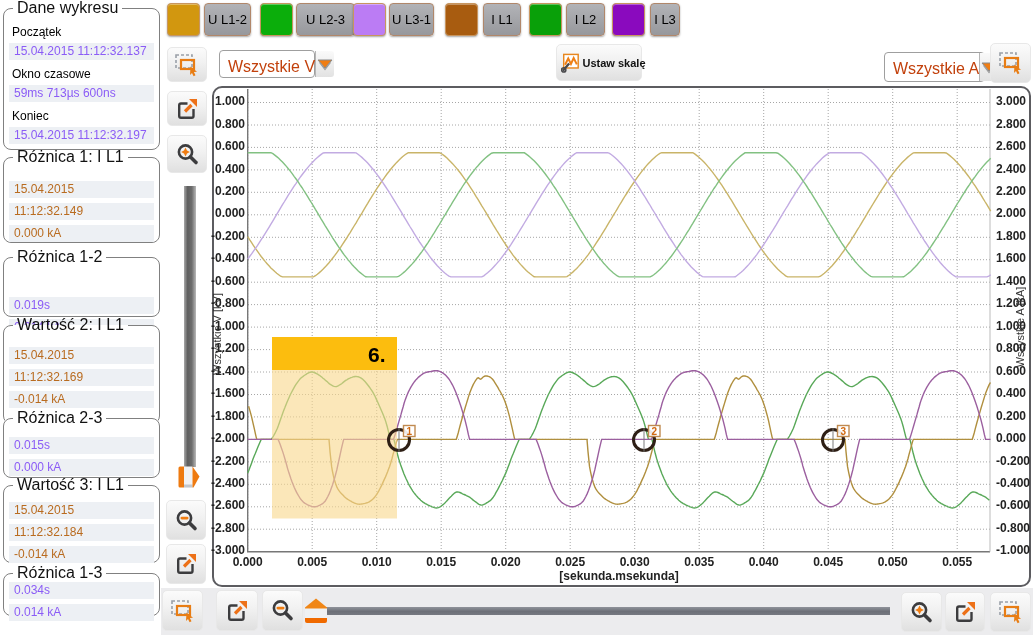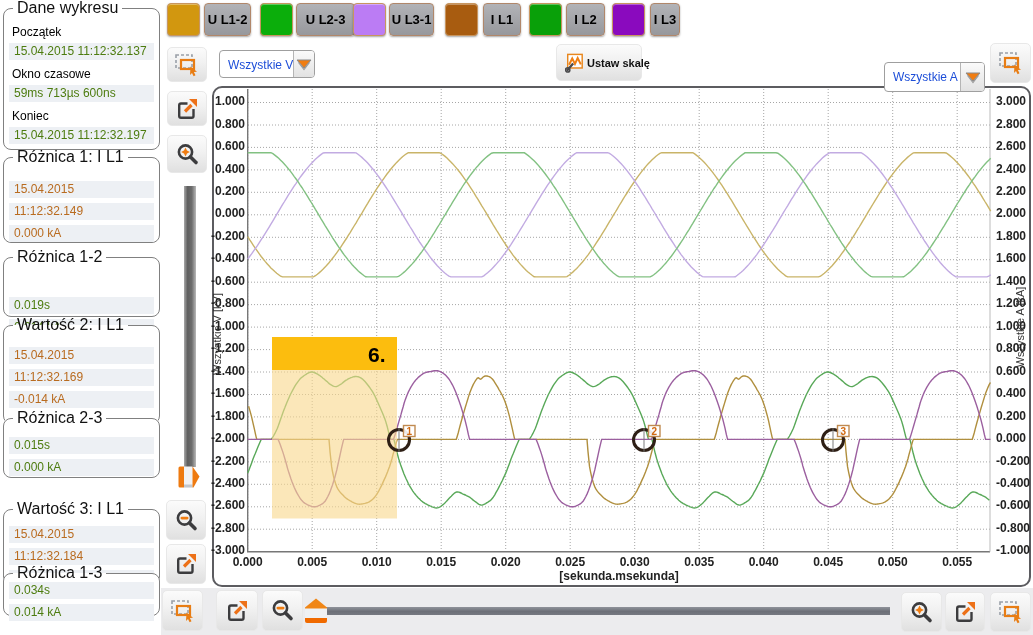--- a/index.html
+++ b/index.html
@@ -1,26 +1,26 @@
 <!DOCTYPE html>
 <html><head><meta charset="utf-8"><style>
 *{margin:0;padding:0;box-sizing:border-box}
 html,body{width:1033px;height:635px;background:#fff;font-family:"Liberation Sans",sans-serif;overflow:hidden;position:relative}
 .abs{position:absolute}
 fieldset.pan{position:absolute;left:3px;width:157px;border:1px solid #808080;border-radius:8px;background:#fff;padding:0 5px}
 fieldset.pan legend{font-size:16px;color:#111;padding:0 4px;margin-left:4px;white-space:nowrap}
-.bar{background:#edf0f4;height:17px;line-height:17px;font-size:12px;color:#4d7c0f;padding-left:5px;margin:0 0 5px 0;white-space:nowrap;overflow:hidden}
+.bar{background:#edf0f4;height:17px;line-height:17px;font-size:12px;color:#8b5cf6;padding-left:5px;margin:0 0 5px 0;white-space:nowrap;overflow:hidden}
 .bar.or{color:#b96b1f}
 .lbl{font-size:12px;color:#000;height:13px;line-height:13px;padding-left:3px;margin:8px 0 4px 0}
 .btn{position:absolute;background:linear-gradient(#fbfbfb,#f1f1f1 45%,#e0e0e0);border-radius:5px;border:1px solid #e8e8e8;display:flex;align-items:center;justify-content:center}
 .btn svg{flex-shrink:0}
 .sw{position:absolute;top:3px;width:33px;height:33px;border-radius:4px;border:1px solid #c8955f;box-shadow:0 1px 2px rgba(0,0,0,.35), inset 0 1px 0 rgba(255,255,255,.35)}
-.swl{position:absolute;top:3px;height:33px;border-radius:4px;border:1px solid #b1876a;background:linear-gradient(#b2b3b7,#97989c);box-shadow:0 1px 2px rgba(0,0,0,.35);color:#000;font-size:13px;font-weight:bold;display:flex;align-items:center;justify-content:center;letter-spacing:0}
+.swl{position:absolute;top:3px;height:33px;border-radius:4px;border:1px solid #b1876a;background:linear-gradient(#b2b3b7,#97989c);box-shadow:0 1px 2px rgba(0,0,0,.35);color:#000;font-size:13px;font-weight:normal;display:flex;align-items:center;justify-content:center;letter-spacing:0}
 .dd{position:absolute;height:28px;border:1px solid #9f9f9f;border-radius:4px;background:#fff;display:flex;align-items:stretch}
-.dd .tx{font-size:12px;color:#1d4ed8;padding:7px 0 0 8px;flex:1;white-space:nowrap}
+.dd .tx{font-size:16px;color:#c2410c;padding:7px 0 0 8px;flex:1;white-space:nowrap}
 .dd .ar{width:24px;border-left:1px solid #b5b5b5;background:linear-gradient(#fafafa,#e2e2e2);display:flex;align-items:center;justify-content:center;border-radius:0 3px 3px 0}
 </style></head>
 <body>
 
 <div class="abs" style="left:212px;top:86px;width:819px;height:501px;border:2px solid #5c5c60;border-radius:10px;background:#fff"></div>
 
 <div class="abs" style="left:161px;top:588px;width:872px;height:47px;background:#ececee"></div>
 
 <svg class="abs" style="left:0;top:0" width="1033" height="635" viewBox="0 0 1033 635">
   <path d="M247.7,89 V551.5 M312.2,89 V551.5 M376.7,89 V551.5 M441.2,89 V551.5 M505.7,89 V551.5 M570.2,89 V551.5 M634.7,89 V551.5 M699.2,89 V551.5 M763.7,89 V551.5 M828.2,89 V551.5 M892.7,89 V551.5 M957.2,89 V551.5" fill="none" stroke="#a6a6a6" stroke-width="1" stroke-dasharray="1,2"></path>
@@ -150,21 +150,21 @@
   <legend>Wartość 2: I L1</legend>
   <div class="bar or" style="margin-top:13px">15.04.2015</div>
   <div class="bar or">11:12:32.169</div>
   <div class="bar or">-0.014 kA</div>
 </fieldset>
 <fieldset class="pan" style="top:409px;height:69px">
   <legend>Różnica 2-3</legend>
   <div class="bar" style="margin-top:10px">0.015s</div>
   <div class="bar">0.000 kA</div>
 </fieldset>
-<fieldset class="pan" style="top:500px;height:87px">
+<fieldset class="pan" style="top:476px;height:87px">
   <legend>Wartość 3: I L1</legend>
   <div class="bar or" style="margin-top:8px">15.04.2015</div>
   <div class="bar or">11:12:32.184</div>
   <div class="bar or">-0.014 kA</div>
 </fieldset>
 <fieldset class="pan" style="top:564px;height:52px">
   <legend>Różnica 1-3</legend>
   <div class="bar" style="">0.034s</div>
   <div class="bar">0.014 kA</div>
 </fieldset>
@@ -191,30 +191,30 @@
   </div>
 <div class="dd" style="left:219px;top:50px;width:96px">
   <div class="tx">Wszystkie V</div>
     <div class="ar">
       <svg width="18" height="13" viewBox="0 0 18 13">
 <path d="M2,2 H16 L9,10 Z" fill="#f07d12" stroke="#8a8a8a" stroke-width="1"></path>
 <path d="M3.5,4.5 L9,11.5 L14.5,4.5" fill="none" stroke="#9a9a9a" stroke-width="1.2"></path>
 </svg>
     </div>
 </div>
-<div class="btn" style="left:556px;top:44px;width:86px;height:37px;justify-content:space-between;padding-left:8px">
+<div class="btn" style="left:556px;top:44px;width:86px;height:37px;justify-content:center;padding-left:8px">
   <svg width="19" height="20" viewBox="0 0 21 22">
 <rect x="3" y="1.5" width="16" height="15" fill="#fff" stroke="#e8871e" stroke-width="1.6"></rect>
 <path d="M4.5,13 L8,6 L11,12 L14,5.5 L17.5,12.5" fill="none" stroke="#ef7f14" stroke-width="2.2"></path>
 <path d="M2,19.5 L9,11.5" stroke="#4a4a4c" stroke-width="2.6"></path>
 <circle cx="3" cy="18.6" r="2.3" fill="none" stroke="#4a4a4c" stroke-width="1.8"></circle>
 </svg>
     <span style="font-size:11px;font-weight:bold;color:#111;margin-left:3px;white-space:nowrap">Ustaw skalę</span>
 </div>
-<div class="dd" style="left:884px;top:62px;width:101px;height:30px">
+<div class="dd" style="left:884px;top:52px;width:101px;height:30px">
   <div class="tx">Wszystkie A</div>
     <div class="ar">
       <svg width="18" height="13" viewBox="0 0 18 13">
 <path d="M2,2 H16 L9,10 Z" fill="#f07d12" stroke="#8a8a8a" stroke-width="1"></path>
 <path d="M3.5,4.5 L9,11.5 L14.5,4.5" fill="none" stroke="#9a9a9a" stroke-width="1.2"></path>
 </svg>
     </div>
 </div>
 <div class="btn" style="left:990px;top:43px;width:41px;height:40px">
     <svg width="26" height="24" viewBox="0 0 26 24">

